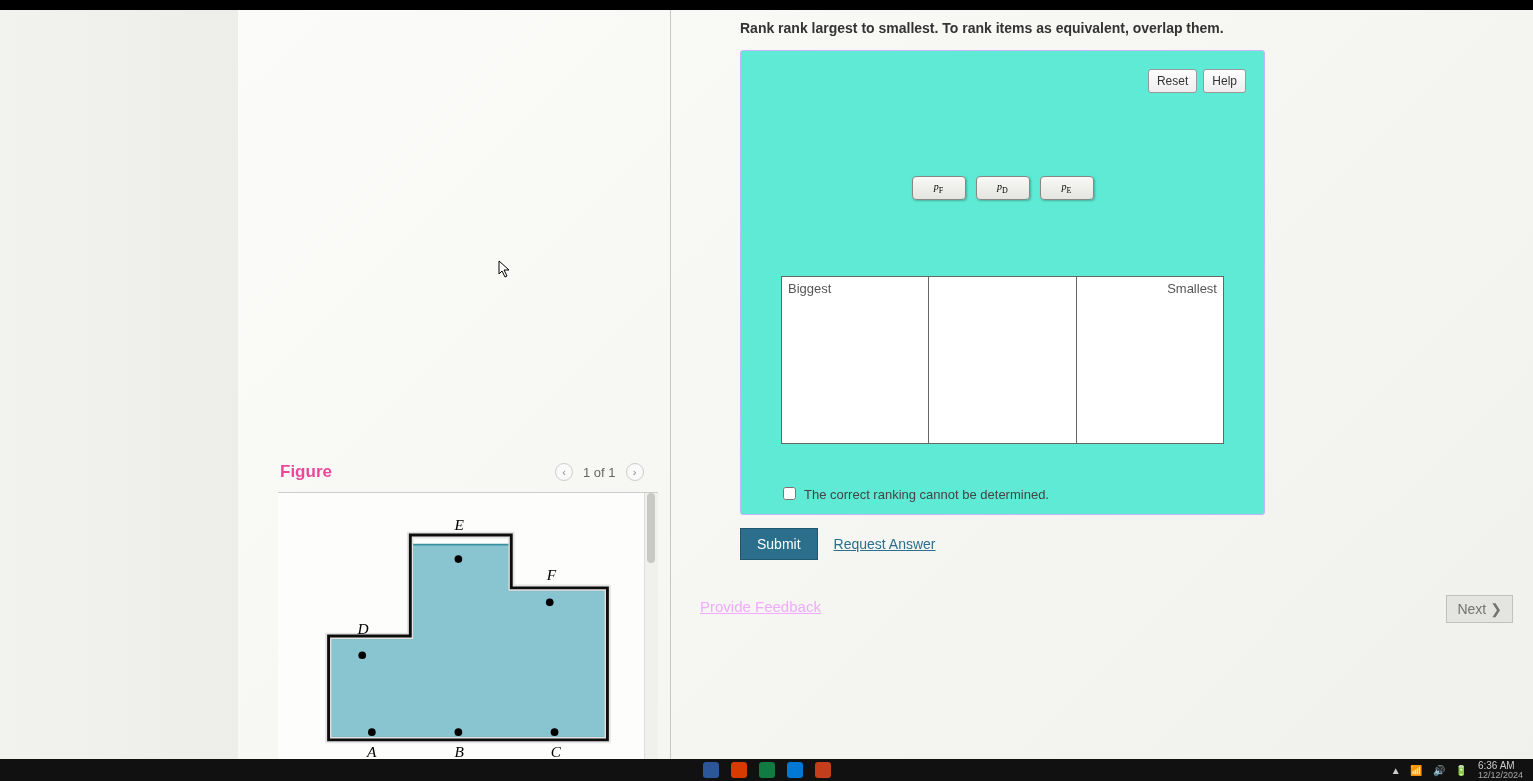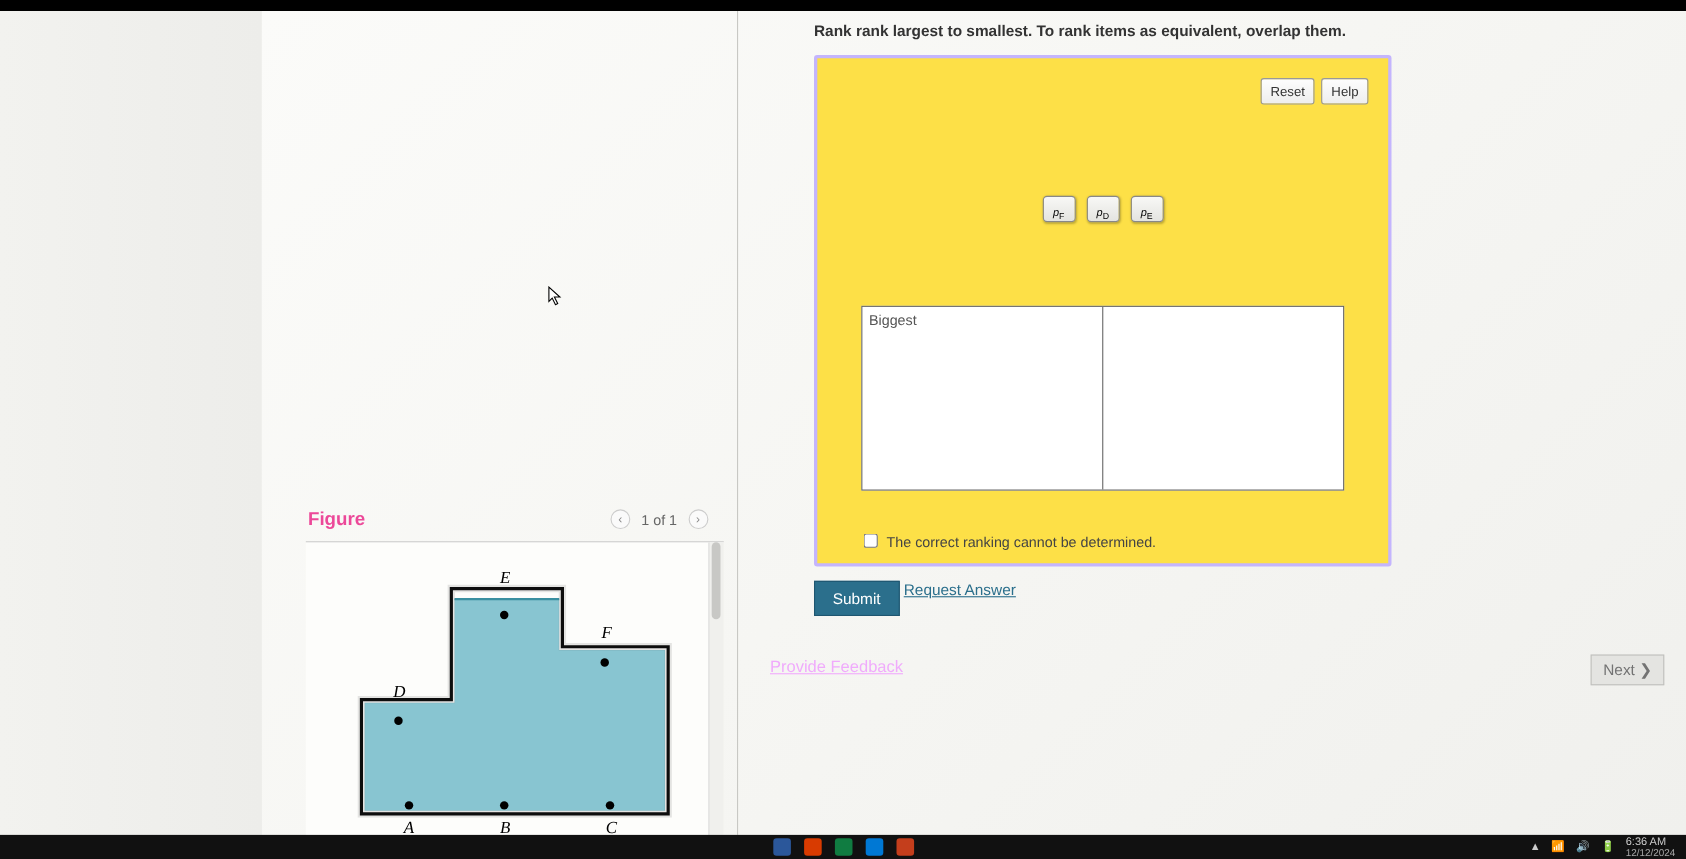--- a/index.html
+++ b/index.html
@@ -10,34 +10,34 @@
 .taskbar .tray{position:absolute;right:10px;display:flex;align-items:center;gap:10px;color:#ccc;font-size:10px}
 .clock{line-height:1;}
 .clock .t{font-size:10px}
 .clock .d{font-size:9px;opacity:.8}
 .tb-icons{position:absolute;left:50%;transform:translateX(-50%);display:flex;gap:12px;align-items:center}
 .tb-icons .ic{width:16px;height:16px;border-radius:3px}
 .left-strip{position:absolute;left:0;top:10px;bottom:22px;width:238px;background:linear-gradient(90deg,#f2f2ef 0%,#ededea 100%)}
 .content{position:absolute;left:238px;top:10px;right:0;bottom:22px;background:linear-gradient(135deg,#fbfbf9 0%,#f6f6f3 50%,#f0f0ed 100%)}
 .divider-col{position:absolute;left:670px;top:10px;width:1px;bottom:22px;background:#c8c8c4}
 .instr{position:absolute;left:740px;top:20px;font-size:14px;color:#333;font-weight:600}
-.rank-panel{position:absolute;left:740px;top:50px;width:525px;height:465px;border:3px solid #c4b5fd;background:#fde047;border-radius:3px}
+.rank-panel{position:absolute;left:740px;top:50px;width:525px;height:465px;border:1px solid #c4b5fd;background:#5eead4;border-radius:3px}
 .rank-toolbar{position:absolute;top:18px;right:18px;display:flex;gap:6px}
 .rank-toolbar button{font-size:12px;padding:4px 8px;border:1px solid #999;background:linear-gradient(#fdfdfd,#eee);border-radius:3px;cursor:pointer;color:#333}
 .tokens{position:absolute;top:125px;left:50%;transform:translateX(-50%);display:flex;gap:10px}
-.token{width:30px;height:24px;border:1px solid #888;border-radius:4px;background:linear-gradient(#f8f8f6,#e4e4e0);display:flex;align-items:flex-end;justify-content:center;font-size:10px;font-style:italic;font-family:Liberation Sans, sans-serif;box-shadow:1px 1px 2px rgba(0,0,0,.25);cursor:grab}
+.token{width:54px;height:24px;border:1px solid #888;border-radius:4px;background:linear-gradient(#f8f8f6,#e4e4e0);display:flex;align-items:center;justify-content:center;font-size:10px;font-style:italic;font-family:Liberation Serif, serif;box-shadow:1px 1px 2px rgba(0,0,0,.25);cursor:grab}
 .token sub{font-size:8px;font-style:normal}
 .bins{position:absolute;top:225px;left:40px;right:40px;height:168px;border:1px solid #666;display:flex;background:#fff}
 .bin{flex:1;border-right:1px solid #666;position:relative}
 .bin:last-child{border-right:none}
 .bin-label-l{position:absolute;top:4px;left:6px;font-size:13px;color:#555}
 .bin-label-r{position:absolute;top:4px;right:6px;font-size:13px;color:#555}
 .chk{position:absolute;bottom:12px;left:42px;display:flex;align-items:flex-start;gap:8px;font-size:13px;color:#444}
 .chk input{width:13px;height:13px}
-.submit-row{position:absolute;left:740px;top:528px;display:flex;gap:4px}
+.submit-row{position:absolute;left:740px;top:528px;display:flex;align-items:center;gap:16px}
 .submit-btn{background:#2b6f8c;color:#fff;border:1px solid #1f5670;padding:7px 16px;font-size:14px;font-weight:500;cursor:pointer}
 .req-ans{color:#2b6f8c;font-size:14px;text-decoration:underline;cursor:pointer}
 .feedback{position:absolute;left:700px;top:598px;color:#f0abfc;font-size:15px;text-decoration:underline;cursor:pointer}
 .next-btn{position:absolute;right:20px;top:595px;background:#e4e4e1;border:1px solid #c0c0bd;padding:5px 10px;font-size:14px;color:#737373;cursor:pointer;display:flex;align-items:center;gap:4px}
 .figure-head{position:absolute;left:280px;top:462px;font-size:17px;font-weight:700;color:#ec4899}
 .fig-pager{position:absolute;left:555px;top:463px;display:flex;align-items:center;gap:10px;font-size:13px;color:#666}
 .fig-pager .arrow{width:18px;height:18px;border:1px solid #ccc;border-radius:50%;display:flex;align-items:center;justify-content:center;font-size:11px;cursor:pointer;color:#888;background:#fafafa}
 .figure-box{position:absolute;left:278px;top:492px;width:380px;height:275px;border-top:1px solid #ccc;background:#fdfdfb}
 .fig-scroll{position:absolute;right:0;top:0;bottom:0;width:14px;background:#f0f0ed;border-left:1px solid #ddd}
 .fig-scroll .thumb{position:absolute;top:0;left:2px;width:8px;height:70px;background:#c8c8c5;border-radius:4px}
@@ -71,20 +71,23 @@
       </div>
     <div class="token">
         <span>p<sub>E</sub></span>
       </div>
   </div>
   <div class="bins">
     <div class="bin">
       <div class="bin-label-l">Biggest</div>
     </div>
     <div class="bin"></div>
+    <div class="bin">
+      <div class="bin-label-r">Smallest</div>
+    </div>
   </div>
   <label class="chk">
     <input type="checkbox" style="">
     <span>The correct ranking cannot be determined.</span>
   </label>
 </div>
 
 <div class="submit-row">
   <button class="submit-btn">Submit</button>
   <a class="req-ans">Request Answer</a>

